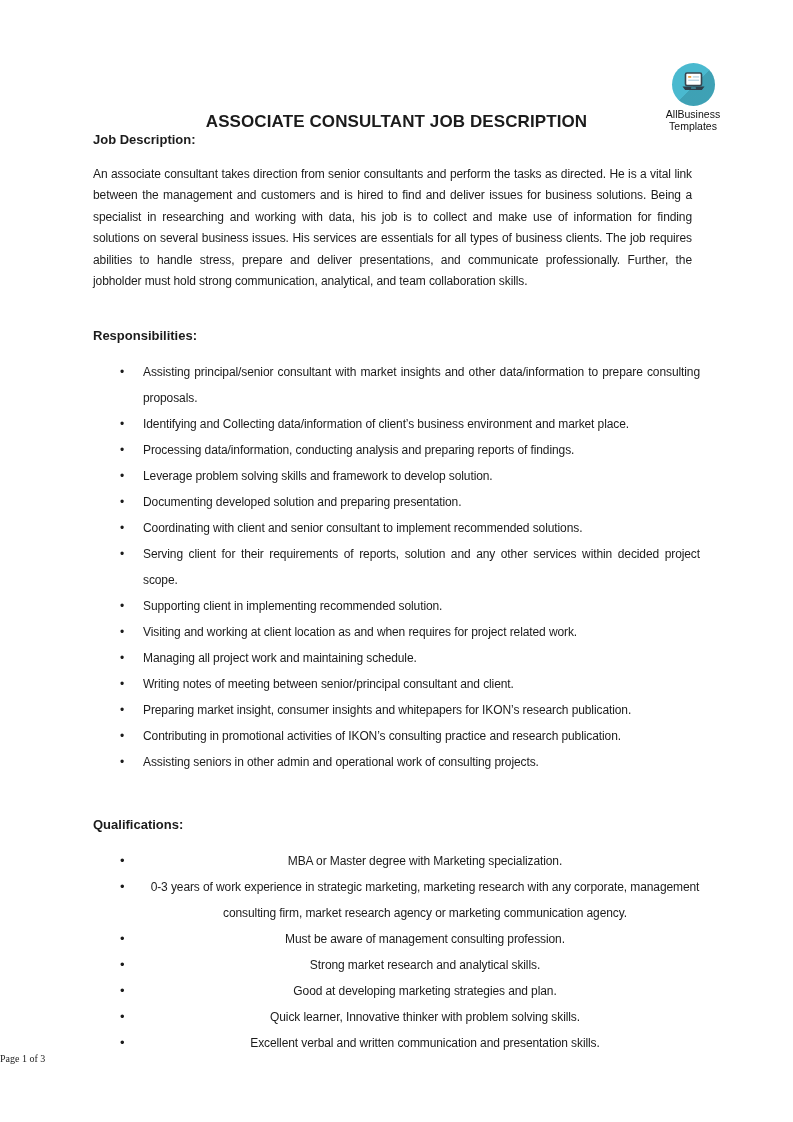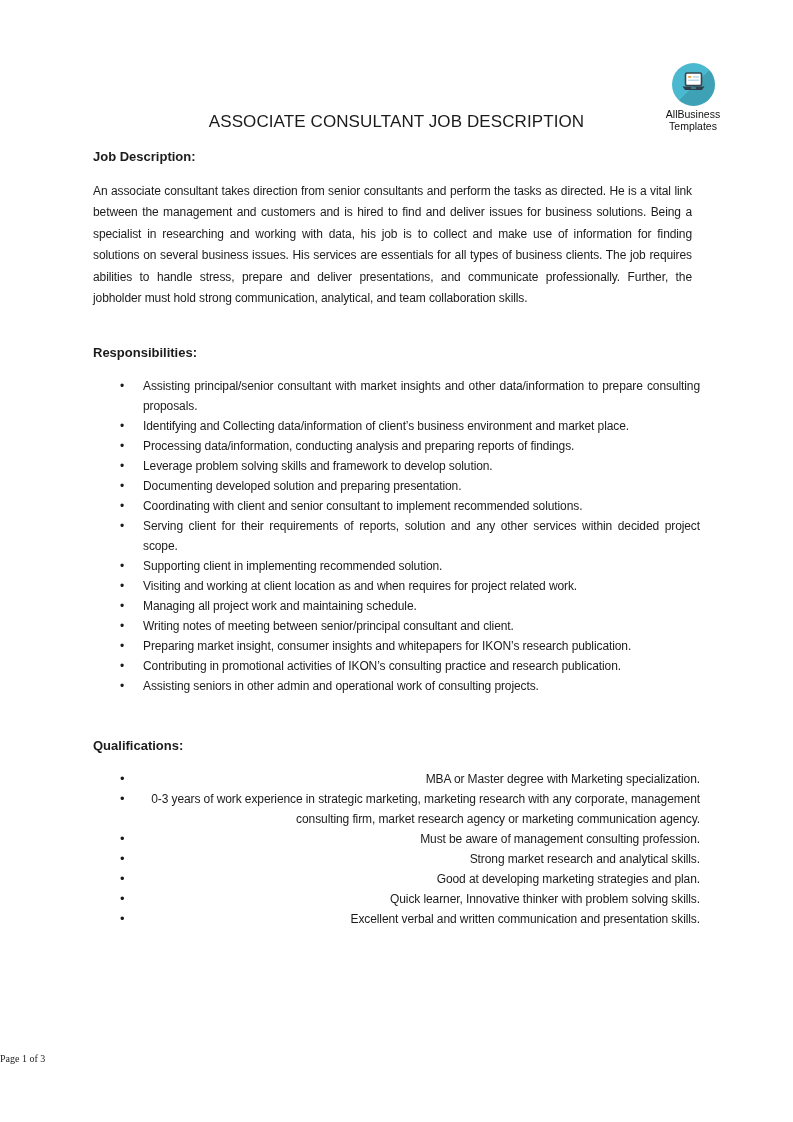--- a/index.html
+++ b/index.html
@@ -17,63 +17,63 @@
     overflow: hidden;
     margin: 0 auto;
   }
   .content {
     padding: 0 93px;
   }
   .doc-title {
     margin: 0;
     padding-top: 112px;
     font-size: 17px;
-    font-weight: normal;
+    font-weight: bold;
     text-align: center;
     letter-spacing: 0.1px;
     color: #1b1b1b;
   }
   .section-heading {
     margin: 0;
     font-size: 13px;
     font-weight: bold;
     color: #1b1b1b;
   }
-  .jd-heading { margin-top: 17px; }
+  .jd-heading { margin-top: 0; }
   .resp-heading { margin-top: 36px; }
   .qual-heading { margin-top: 42px; }
   .body-par {
     margin: 17px 8px 0 0;
     font-size: 12px;
     line-height: 21.4px;
     text-align: justify;
     letter-spacing: -0.1px;
   }
   ul.bullets {
     list-style: none;
     margin: 16px 0 0 0;
     padding: 0 0 0 27px;
     font-size: 12px;
-    line-height: 20px;
+    line-height: 26px;
   }
   ul.bullets li {
     position: relative;
     padding-left: 23px;
     text-align: justify;
     letter-spacing: -0.1px;
   }
   ul.bullets li::before {
     content: "\2022";
     position: absolute;
     left: 0;
     top: 0;
   }
   ul.bullets.qual li {
     padding-left: 30px;
-    text-align: right;
+    text-align: center;
   }
   ul.bullets.qual li::before {
     font-size: 13px;
   }
   .footer {
     position: absolute;
     top: 1053px;
     left: 0;
     width: 100%;
     font-size: 10px;

